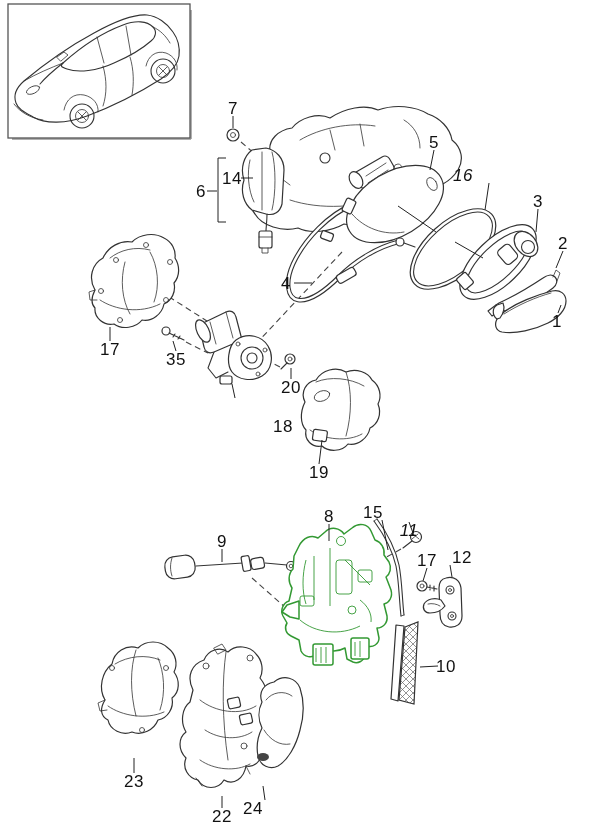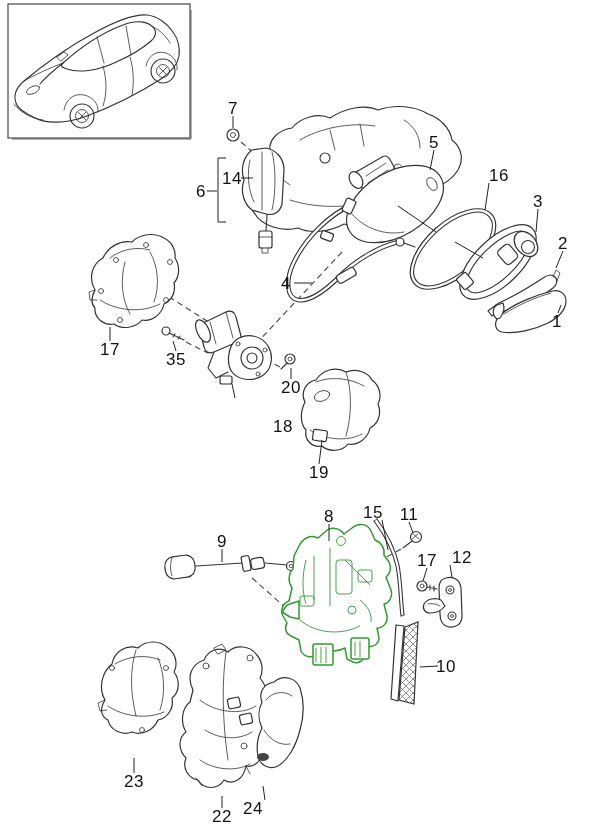--- a/index.html
+++ b/index.html
@@ -295,26 +295,26 @@
       <span class="callout" style="left: 557px; top: 321px;">1</span>
       <span class="callout" style="left: 563px; top: 243px;">2</span>
       <span class="callout" style="left: 538px; top: 201px;">3</span>
       <span class="callout" style="left: 286px; top: 283px;">4</span>
       <span class="callout" style="left: 434px; top: 142px;">5</span>
       <span class="callout" style="left: 201px; top: 191px;">6</span>
       <span class="callout" style="left: 233px; top: 108px;">7</span>
       <span class="callout" style="left: 329px; top: 516px;">8</span>
       <span class="callout" style="left: 222px; top: 541px;">9</span>
       <span class="callout" style="left: 446px; top: 666px;">10</span>
-      <span class="callout" style="left: 409px; top: 514px;">11</span>
+      <span class="callout" style="left: 409px; top: 530px; font-style: italic;">11</span>
       <span class="callout" style="left: 462px; top: 557px;">12</span>
       <span class="callout" style="left: 427px; top: 560px;">17</span>
       <span class="callout" style="left: 232px; top: 178px;">14</span>
       <span class="callout" style="left: 373px; top: 512px;">15</span>
-      <span class="callout" style="left: 499px; top: 175px;">16</span>
+      <span class="callout" style="left: 463px; top: 175px; font-style: italic;">16</span>
       <span class="callout" style="left: 110px; top: 349px;">17</span>
       <span class="callout" style="left: 235px; top: 426px; margin-left: 48px;">18</span>
       <span class="callout" style="left: 319px; top: 472px;">19</span>
       <span class="callout" style="left: 291px; top: 387px;">20</span>
       <span class="callout" style="left: 176px; top: 359px;">35</span>
       <span class="callout" style="left: 222px; top: 816px;">22</span>
       <span class="callout" style="left: 134px; top: 781px;">23</span>
       <span class="callout" style="left: 253px; top: 808px;">24</span>
     </div>
 </div>

